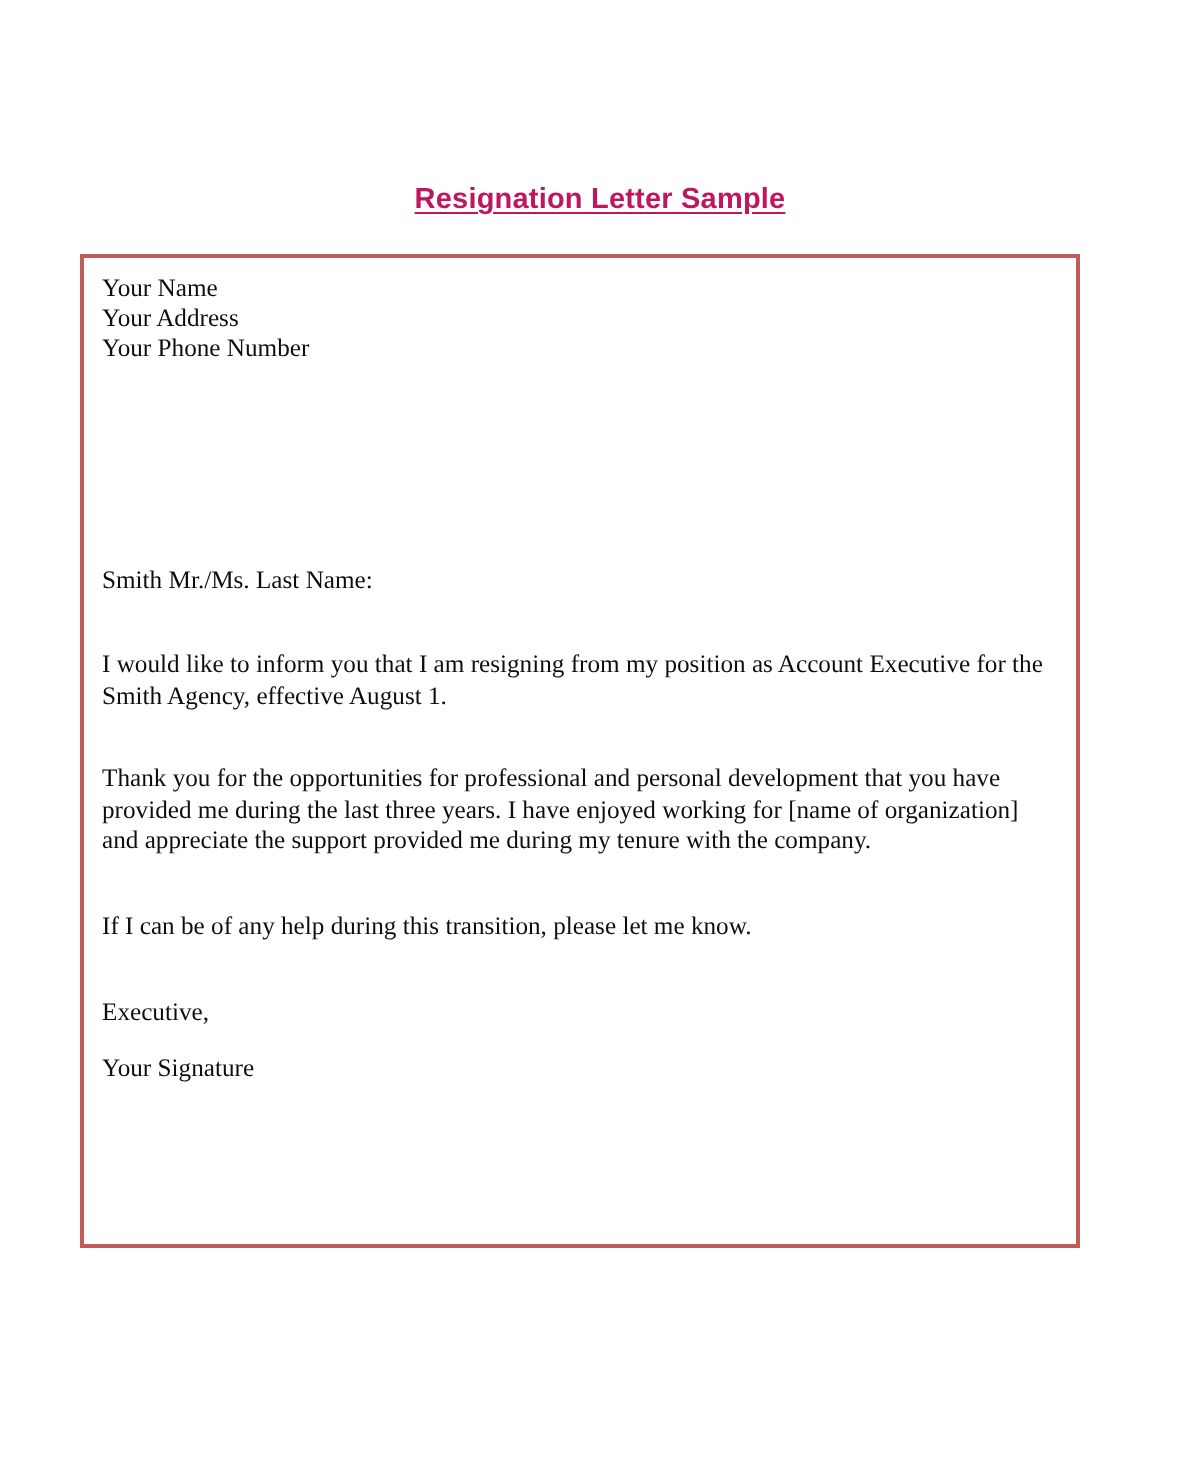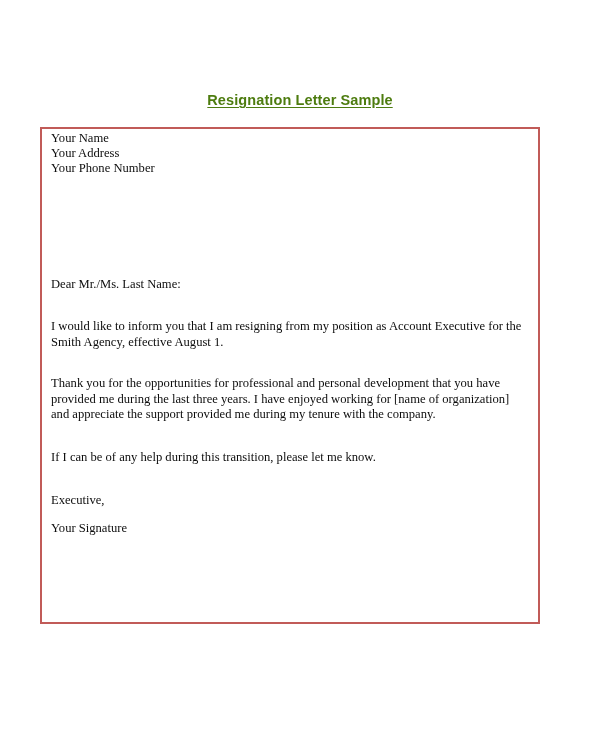--- a/index.html
+++ b/index.html
@@ -27,38 +27,38 @@
   .doc-title {
     position: absolute;
     left: 0;
     top: 91px;
     width: 600px;
     text-align: center;
     font-family: "Liberation Sans", "DejaVu Sans", sans-serif;
     font-weight: bold;
     font-size: 14.5px;
     letter-spacing: 0.1px;
-    color: #4d7c0f;
+    color: #be185d;
     text-decoration: underline;
     text-underline-offset: 2px;
     line-height: 1.25;
     white-space: nowrap;
   }
 
   
   .letter-box {
     position: absolute;
     left: 40px;
     top: 127px;
     width: 500px;
     height: 497px;
     box-sizing: border-box;
     border: 2px solid #c15b58;
     background: #ffffff;
-    padding: 2px 9px 8px 9px;
+    padding: 8px 9px 8px 9px;
   }
 
   .letter-body {
     font-family: "Liberation Serif", "DejaVu Serif", serif;
     font-size: 12.6px;
     color: #0d0d0d;
     line-height: 14.8px;
   }
 
   
@@ -112,21 +112,21 @@
       </div>
 
       <div class="gap-sender"></div>
 
 
       <div class="gap-date"></div>
 
 
       <div class="gap-recip"></div>
 
-      <p class="para">Dear Mr./Ms. Last Name:</p>
+      <p class="para">Smith Mr./Ms. Last Name:</p>
 
       <div class="gap-salut"></div>
 
       <p class="para">I would like to inform you that I am resigning from my position as Account Executive for the Smith Agency, effective August 1.</p>
 
       <div class="gap-para"></div>
 
       <p class="para">Thank you for the opportunities for professional and personal development that you have provided me during the last three years.  I have enjoyed working for [name of organization] and appreciate the support provided me during my tenure with the company.</p>
 
       <div class="gap-para2"></div>

